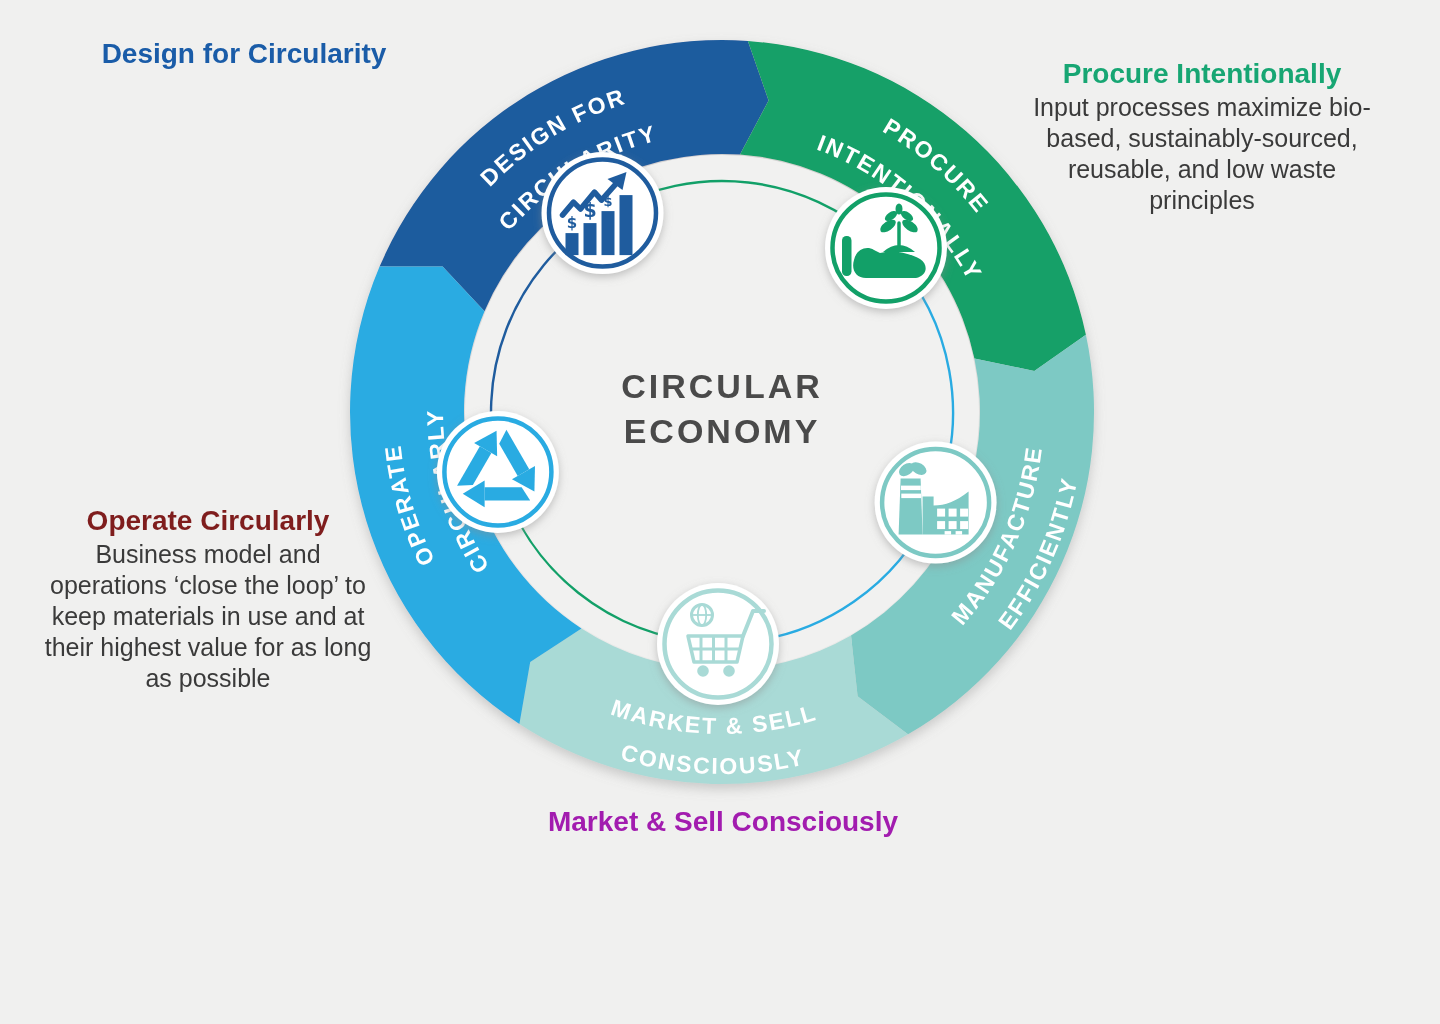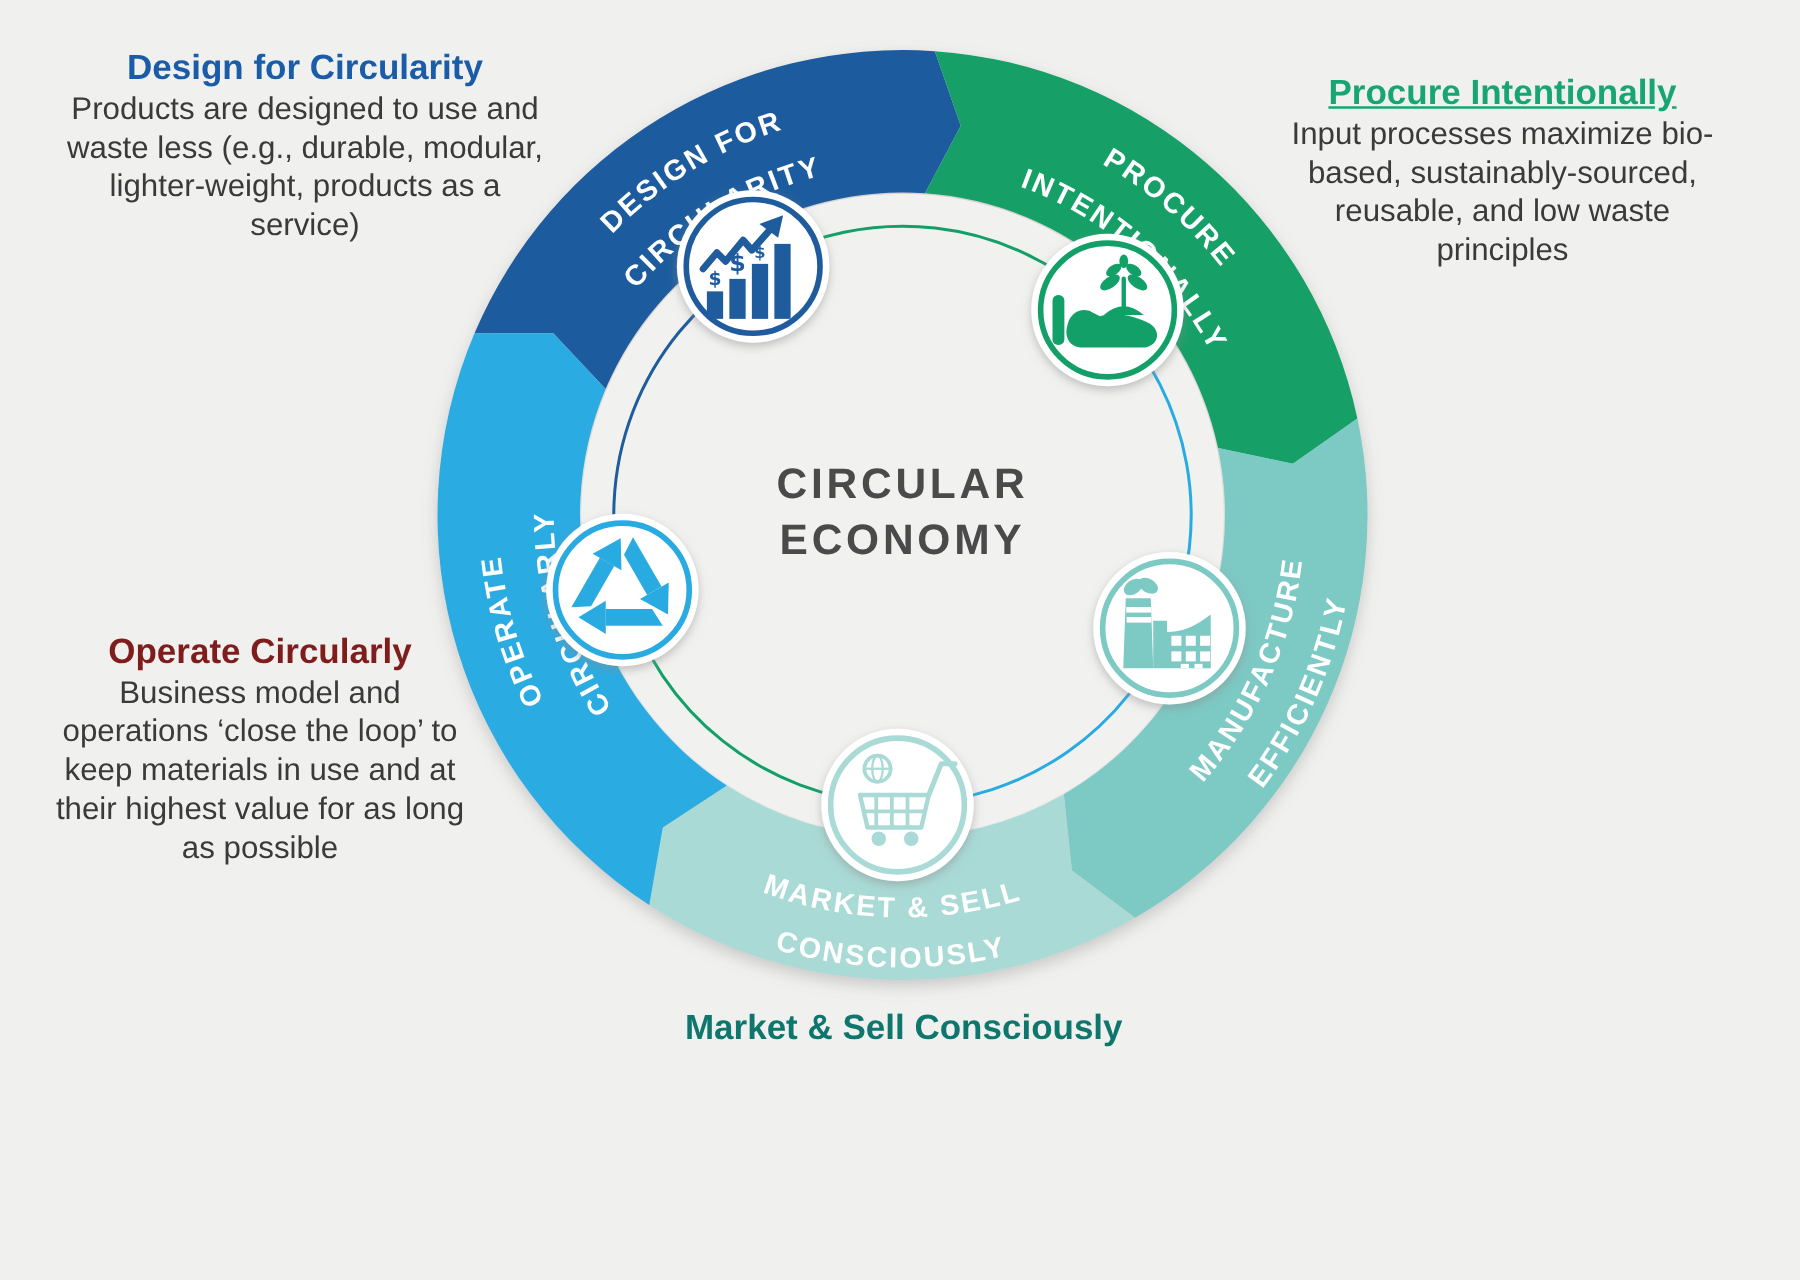--- a/index.html
+++ b/index.html
@@ -146,31 +146,30 @@
         </g>
       </g>
       <g>
         <text x="722" y="398" text-anchor="middle" font-size="34" font-weight="bold" letter-spacing="3" fill="#4a4a4a" font-family="&quot;Liberation Sans&quot;,sans-serif">CIRCULAR</text>
         <text x="722" y="443" text-anchor="middle" font-size="34" font-weight="bold" letter-spacing="3" fill="#4a4a4a" font-family="&quot;Liberation Sans&quot;,sans-serif">ECONOMY</text>
       </g>
     </svg>
 
   <div class="block" id="block-design">
     <h2 style="color: rgb(26, 92, 168);">Design for Circularity</h2>
-    <p>Products are designed to use and waste less (e.g., durable, modular, lighter-weight, products as a service)</p>
   </div>
 
   <div class="block" id="block-procure">
-    <h2 style="color: rgb(23, 166, 115); text-decoration: underline;">Procure Intentionally</h2>
+    <h2 style="color: rgb(23, 166, 115);">Procure Intentionally</h2>
     <p>Input processes maximize bio-based, sustainably-sourced, reusable, and low waste principles</p>
   </div>
 
 
   <div class="block" id="block-market">
-    <h2 style="color: #0f766e;">Market &amp; Sell Consciously</h2>
+    <h2 style="color: #a21caf;">Market &amp; Sell Consciously</h2>
   </div>
 
   <div class="block" id="block-operate">
     <h2 style="color: #7f1d1d;">Operate Circularly</h2>
     <p>Business model and operations ‘close the loop’ to keep materials in use and at their highest value for as long as possible</p>
   </div>
 
 </div>
 
 </body></html>

